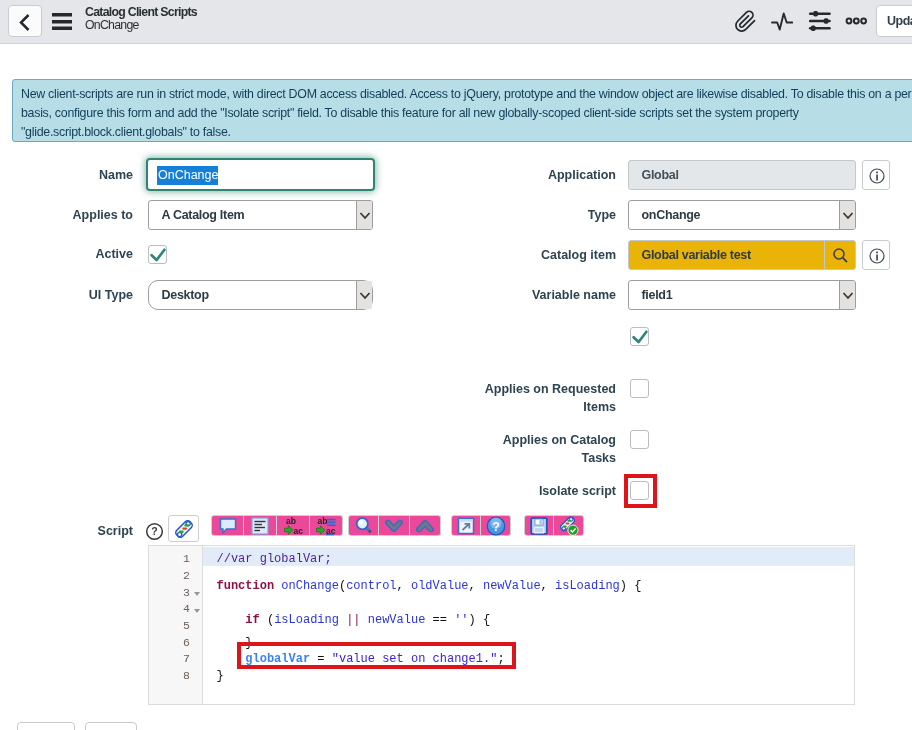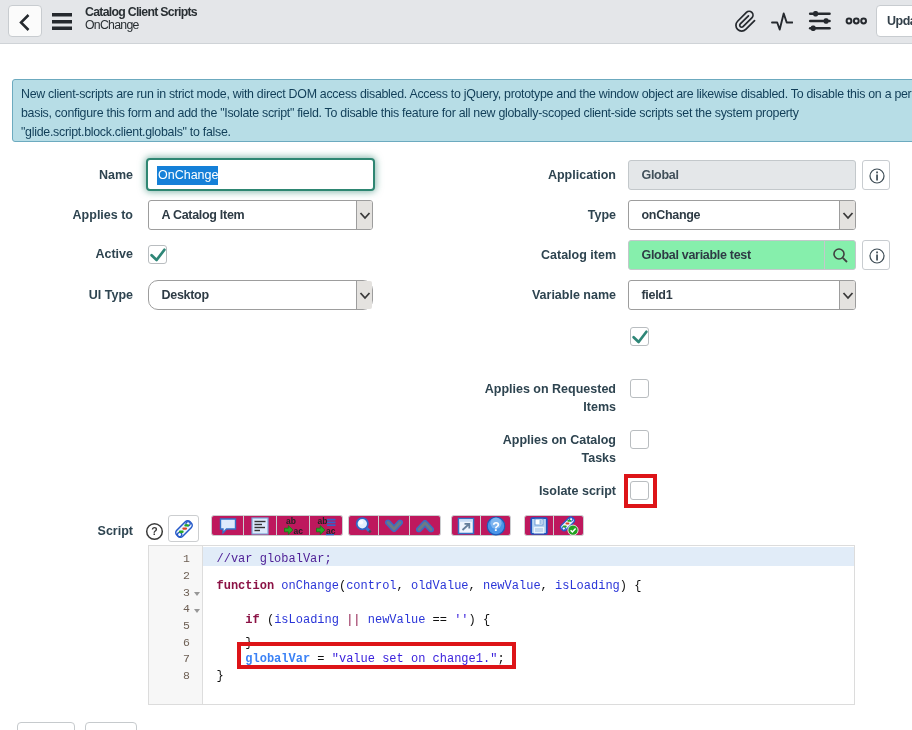--- a/index.html
+++ b/index.html
@@ -26,41 +26,41 @@
 #banner { position:absolute; left:12px; top:79px; width:1240px; height:63px;
   background:#b7dde6; border:1px solid #6caabf; border-radius:3px;
   color:#113e58; font-size:12.4px; letter-spacing:-0.28px; padding:5px 0 0 8px; white-space:nowrap; }
 #banner div { height:19px; line-height:19px; }
 
 
 .lbl { position:absolute; color:#2e4450; font-size:12.5px; font-weight:bold;
   text-align:right; }
 .lblL { right:779px; width:170px; }
 .lblR { right:296px; width:190px; }
-.inp { position:absolute; height:30px; background:#86efac;
+.inp { position:absolute; height:30px; background:#eab308;
   border:1px solid #c3c8cb; border-radius:3px; color:#2e3b45;
   font-size:12.5px; font-weight:bold; line-height:28px; padding-left:12.5px; letter-spacing:-0.3px; }
 .sel { position:absolute; height:30px; background:#fff;
   border:1px solid #9d9d9d; border-radius:3px; color:#2e3b45;
   font-size:12.5px; font-weight:bold; line-height:28px; padding-left:12.5px; letter-spacing:-0.3px; }
 .sel .chev { position:absolute; right:0; top:0; bottom:0; width:16px;
   background:#e4e2df; border-left:1px solid #9d9d9d;
   border-radius:0 2px 2px 0; }
 .sel .chev svg { position:absolute; left:2px; top:10px; }
 .cb { position:absolute; width:19px; height:19px; background:#fff;
   border:1px solid #b9bdc0; border-radius:3px; }
 .infobtn { position:absolute; width:28px; height:30px; background:#fff;
   border:1px solid #c8ccd0; border-radius:3px; }
 .infobtn svg { position:absolute; left:5px; top:6px; }
 
 
 .tbtn { position:absolute; top:515px; height:27px; background:#fff;
   border:1px solid #ccced0; border-radius:3px; }
 .grp { position:absolute; top:515px; height:27px; display:flex; }
-.grp .b { width:33px; height:21px; background:#be185d; border:1px solid #ccced0;
+.grp .b { width:33px; height:21px; background:#ec4899; border:1px solid #ccced0;
   border-left:none; position:relative; }
 .grp .b:first-child { border-left:1px solid #ccced0; border-radius:3px 0 0 3px; }
 .grp .b:last-child { border-radius:0 3px 3px 0; }
 .grp .b svg, .tbtn svg { position:absolute; left:50%; top:50%;
   transform:translate(-50%,-50%); }
 
 
 #editor { position:absolute; left:148px; top:545px; width:707px; height:160px;
   background:#fff; border:1px solid #dcdcdc; }
 #gutter { position:absolute; left:0; top:0; width:54px; height:158px;

